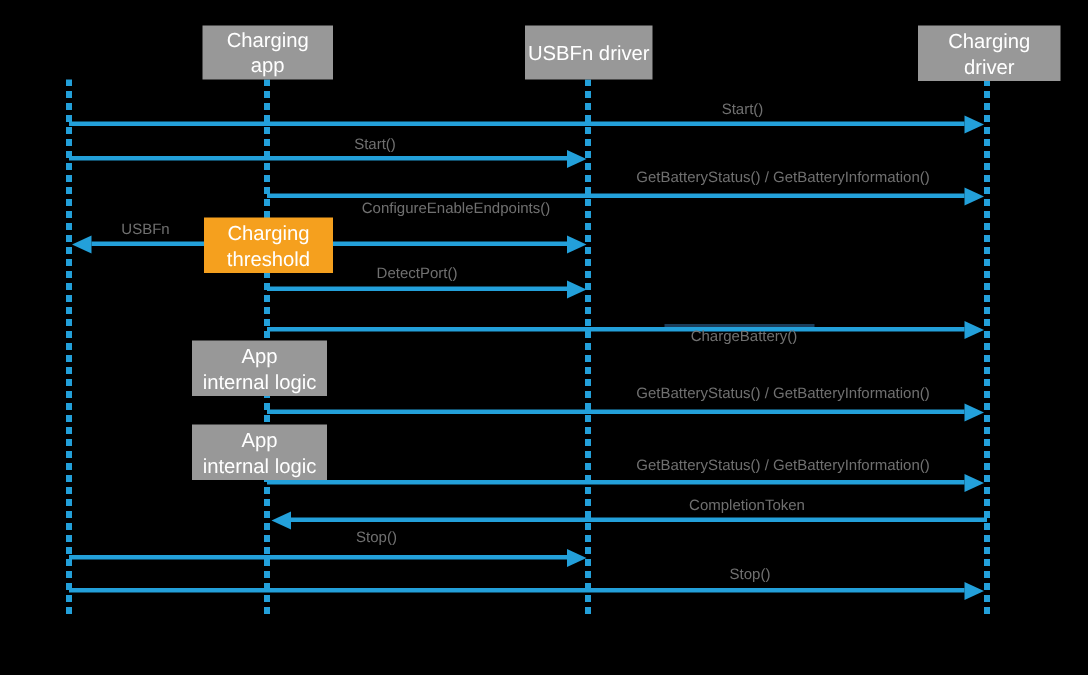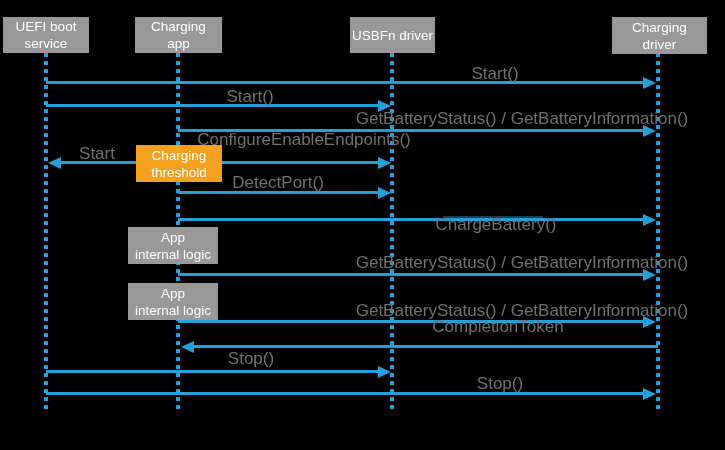--- a/index.html
+++ b/index.html
@@ -30,21 +30,21 @@
     content:"";position:absolute;left:100%;top:50%;transform:translateY(-50%);
     border-top:6px solid transparent;border-bottom:6px solid transparent;
     border-left:13px solid var(--blue);
   }
   .arrow.left::before{
     content:"";position:absolute;right:100%;top:50%;transform:translateY(-50%);
     border-top:6px solid transparent;border-bottom:6px solid transparent;
     border-right:13px solid var(--blue);
   }
   .msg-label{
-    position:absolute;color:var(--label);font-size:17px;line-height:13px;
+    position:absolute;color:var(--label);font-size:10px;line-height:13px;
     white-space:nowrap;transform:translateX(-50%);text-align:right;
   }
   .underline{position:absolute;height:2px;background:#1A3E5C;}
 </style>
 </head>
 <body>
 
 <div class="stage">
 
   <div class="lifeline" style="left:44px"></div>
@@ -63,32 +63,30 @@
   <div class="arrow right" style="left:178px;top:320px;width:465px"></div>
   <div class="arrow left" style="left:194px;top:345px;width:464px"></div>
   <div class="arrow right" style="left:46px;top:370px;width:332px"></div>
   <div class="arrow right" style="left:46px;top:392px;width:597px"></div>
 
   <div class="underline" style="left:443px;top:216px;width:100px"></div>
 
   <div class="msg-label" style="left:495px;top:67px">Start()</div>
   <div class="msg-label" style="left:250px;top:90px">Start()</div>
   <div class="msg-label" style="left:522px;top:112px">GetBatteryStatus() / GetBatteryInformation()</div>
-  <div class="msg-label" style="left:97px;top:147px">Start</div>
+  <div class="msg-label" style="left:97px;top:147px">USBFn</div>
   <div class="msg-label" style="left:304px;top:133px">ConfigureEnableEndpoints()</div>
   <div class="msg-label" style="left:278px;top:176px">DetectPort()</div>
   <div class="msg-label" style="left:496px;top:218px">ChargeBattery()</div>
   <div class="msg-label" style="left:522px;top:256px">GetBatteryStatus() / GetBatteryInformation()</div>
   <div class="msg-label" style="left:522px;top:304px">GetBatteryStatus() / GetBatteryInformation()</div>
-  <div class="msg-label" style="left:498px;top:320px">CompletionToken</div>
+  <div class="msg-label" style="left:498px;top:331px">CompletionToken</div>
   <div class="msg-label" style="left:251px;top:352px">Stop()</div>
   <div class="msg-label" style="left:500px;top:377px">Stop()</div>
 
-  <div class="actor" style="left:3px;top:17px;width:86px;height:36px">UEFI boot
-service</div>
   <div class="actor" style="left:135px;top:17px;width:87px;height:36px">Charging
 app</div>
   <div class="actor" style="left:350px;top:17px;width:85px;height:36px">USBFn driver</div>
   <div class="actor" style="left:612px;top:17px;width:95px;height:37px">Charging
 driver</div>
 
   <div class="activation orange" style="left:136px;top:145px;width:86px;height:37px">Charging
 threshold</div>
   <div class="activation" style="left:128px;top:227px;width:90px;height:37px">App
 internal logic</div>

